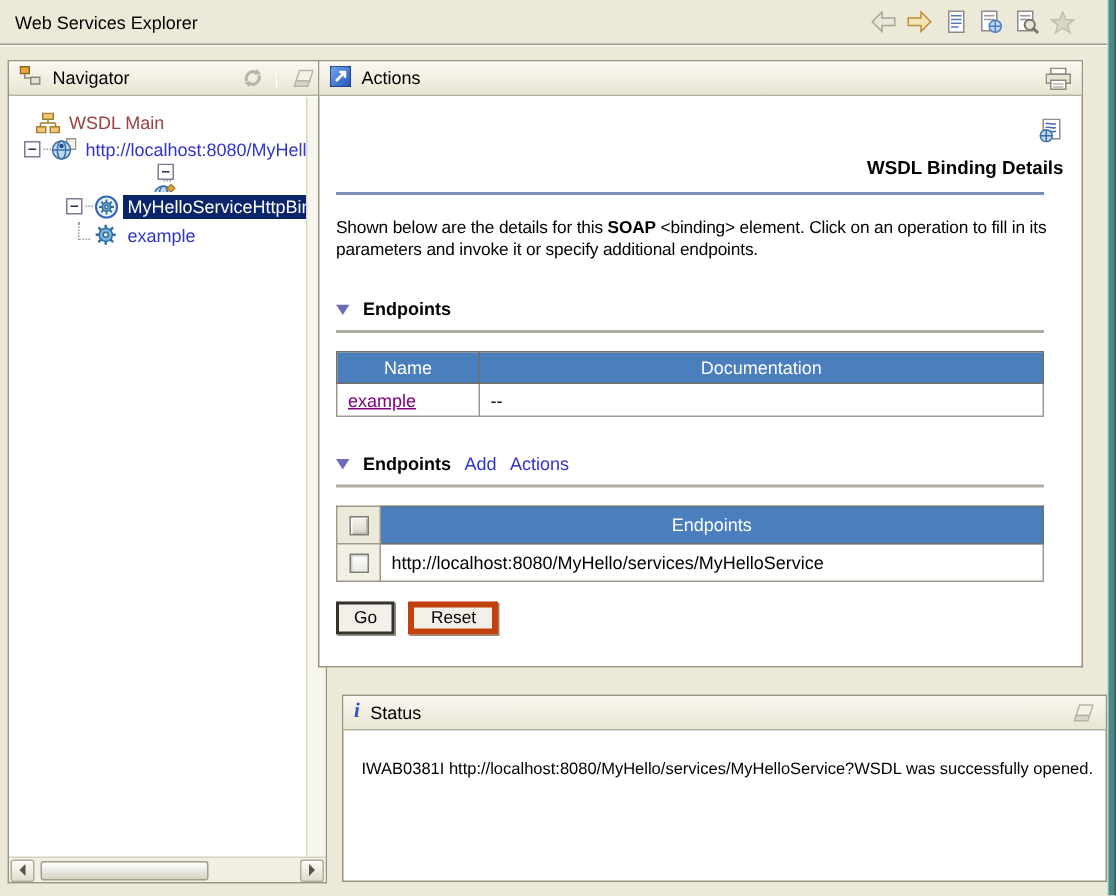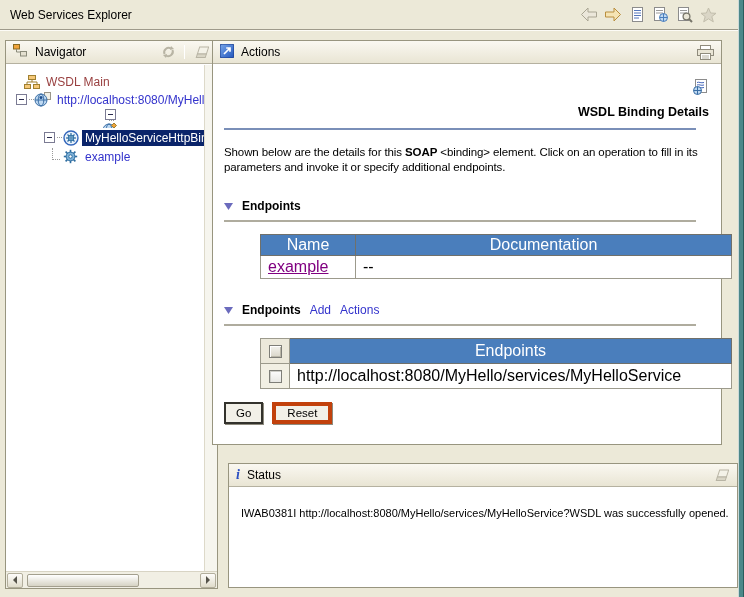--- a/index.html
+++ b/index.html
@@ -62,21 +62,21 @@
   .actions-body{padding:15px 12px 0 11px;font-size:11.5px;}
   .heading-row{display:flex;align-items:flex-end;gap:7px;font-weight:bold;font-size:12.5px;flex-direction:column;}
   .blue-hr{height:2px;background:#7A8FB8;border:0;margin:9px 0 15px 0;width:472px;}
   .gray-hr{height:2px;background:#AFAC9E;border:0;margin:7px 0 12px 0;width:472px;}
   .intro{margin:0;width:486px;line-height:15px;letter-spacing:-0.1px;}
   .section-head{display:flex;align-items:center;gap:9px;margin-top:24px;font-size:12px;}
   .section-title{font-weight:bold;}
   .twisty{cursor:pointer;display:flex;align-items:center;}
   a.action-link{color:var(--link);cursor:pointer;}
   a.op-link{color:var(--vlink);text-decoration:underline;cursor:pointer;}
-  table{border-collapse:collapse;font-size:16px;width:472px;table-layout:fixed;margin-left:36px;}
+  table{border-collapse:collapse;font-size:12px;width:472px;table-layout:fixed;}
   th{background:var(--th-bg);color:var(--th-fg);font-weight:normal;height:21px;
     border:1px solid #70706A;padding:0 4px;}
   td{border:1px solid #9C9A8C;background:#FFF;height:22px;padding:2px 7px;}
   .col-name{width:95px;}
   .cb-col{width:29px;}
   th.cb-cell{background:#ECE9DB;border:1px solid #9C9A8C;}
   td.cb-cell{background:#F2F0E4;text-align:center;}
   .ep-table th, .ep-table td{height:25px;}
   .checkbox{display:inline-block;width:13px;height:13px;background:linear-gradient(#FDFDFD,#E8E8E4);
     border:1px solid #7E7E78;box-shadow:inset 1px 1px 0 #CFCFC9;cursor:pointer;vertical-align:middle;}

